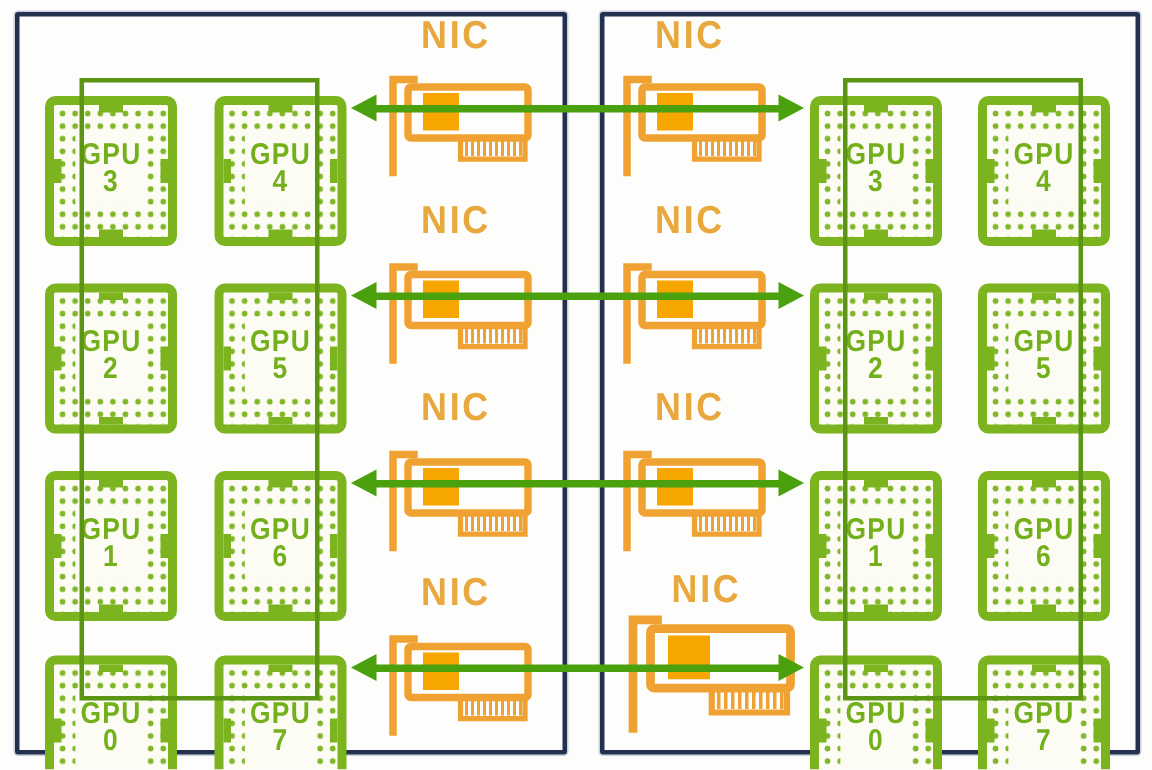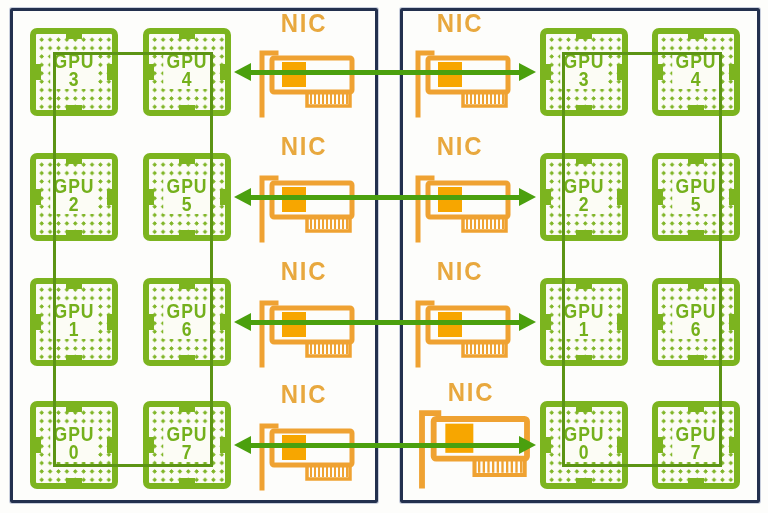--- a/index.html
+++ b/index.html
@@ -1,24 +1,24 @@
 <!DOCTYPE html>
 <html><head>
 <meta charset="utf-8">
 <style>
   html,body{margin:0;padding:0;background:#fdfdfb;}
   .stage{position:relative;width:768px;height:513px;overflow:hidden;
          font-family:"Liberation Sans",sans-serif;background:#fdfdfb;}
   .server{position:absolute;top:8px;height:495px;border:3px solid #23304e;
           box-sizing:border-box;border-radius:2px;background:transparent;z-index:1;
           box-shadow:0 0 0 1px #c9cfdd;}
-  .chip{position:absolute;width:88px;height:88px;box-sizing:border-box;
+  .chip{position:absolute;width:88px;height:100px;box-sizing:border-box;
         border:6px solid #7cb41f;border-radius:7px;background-color:#fcfcf5;
         background-image:radial-gradient(circle,rgba(122,178,30,.95) 1.8px,rgba(0,0,0,0) 2.1px);
-        background-size:8.4px 8.4px;background-position:1.5px 1.5px;z-index:2;}
+        background-size:8.4px 8.4px;background-position:1.5px 1.5px;z-index:2;margin-top:36px;}
   .notch{position:absolute;background:#7cb41f;}
   .nt{left:50%;top:0;width:16px;height:5px;margin-left:-8px;}
   .nb{left:50%;bottom:0;width:16px;height:5px;margin-left:-8px;}
   .nl{left:0;top:50%;width:5px;height:16px;margin-top:-8px;}
   .nr{right:0;top:50%;width:5px;height:16px;margin-top:-8px;}
   .chip-label{position:absolute;left:11px;right:11px;top:17px;bottom:21px;
         background:#fcfcf5;display:flex;flex-direction:column;align-items:center;
         justify-content:center;color:#74b01c;font-weight:bold;font-size:20px;
         line-height:18px;letter-spacing:1px;transform:scaleX(.88);}
   .ring{position:absolute;top:52px;width:160px;height:415px;box-sizing:border-box;

